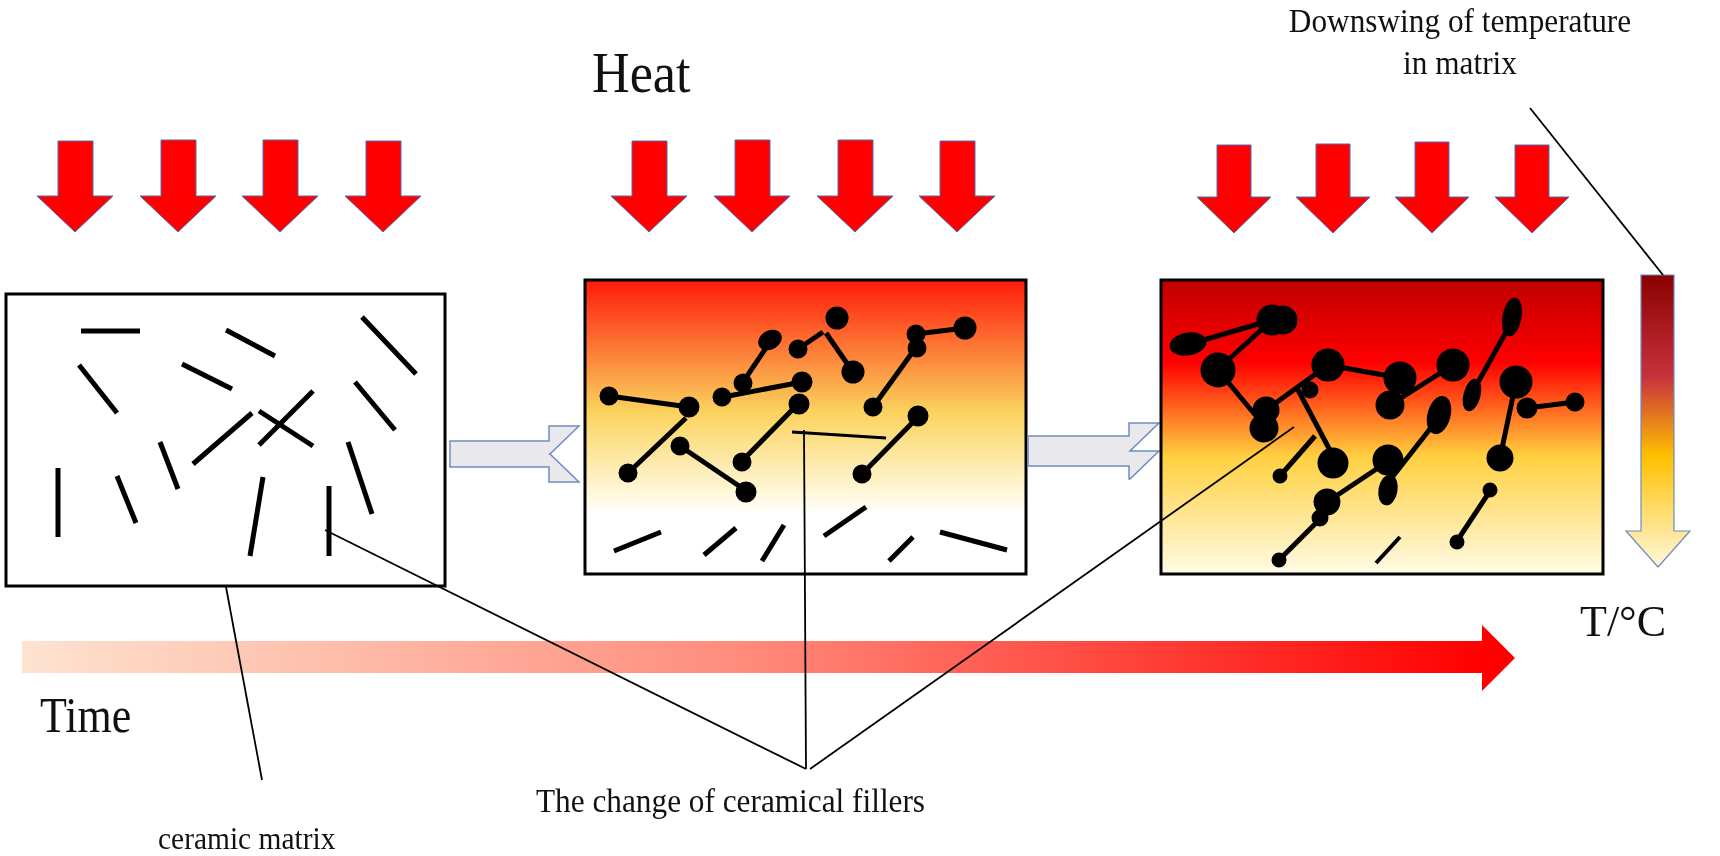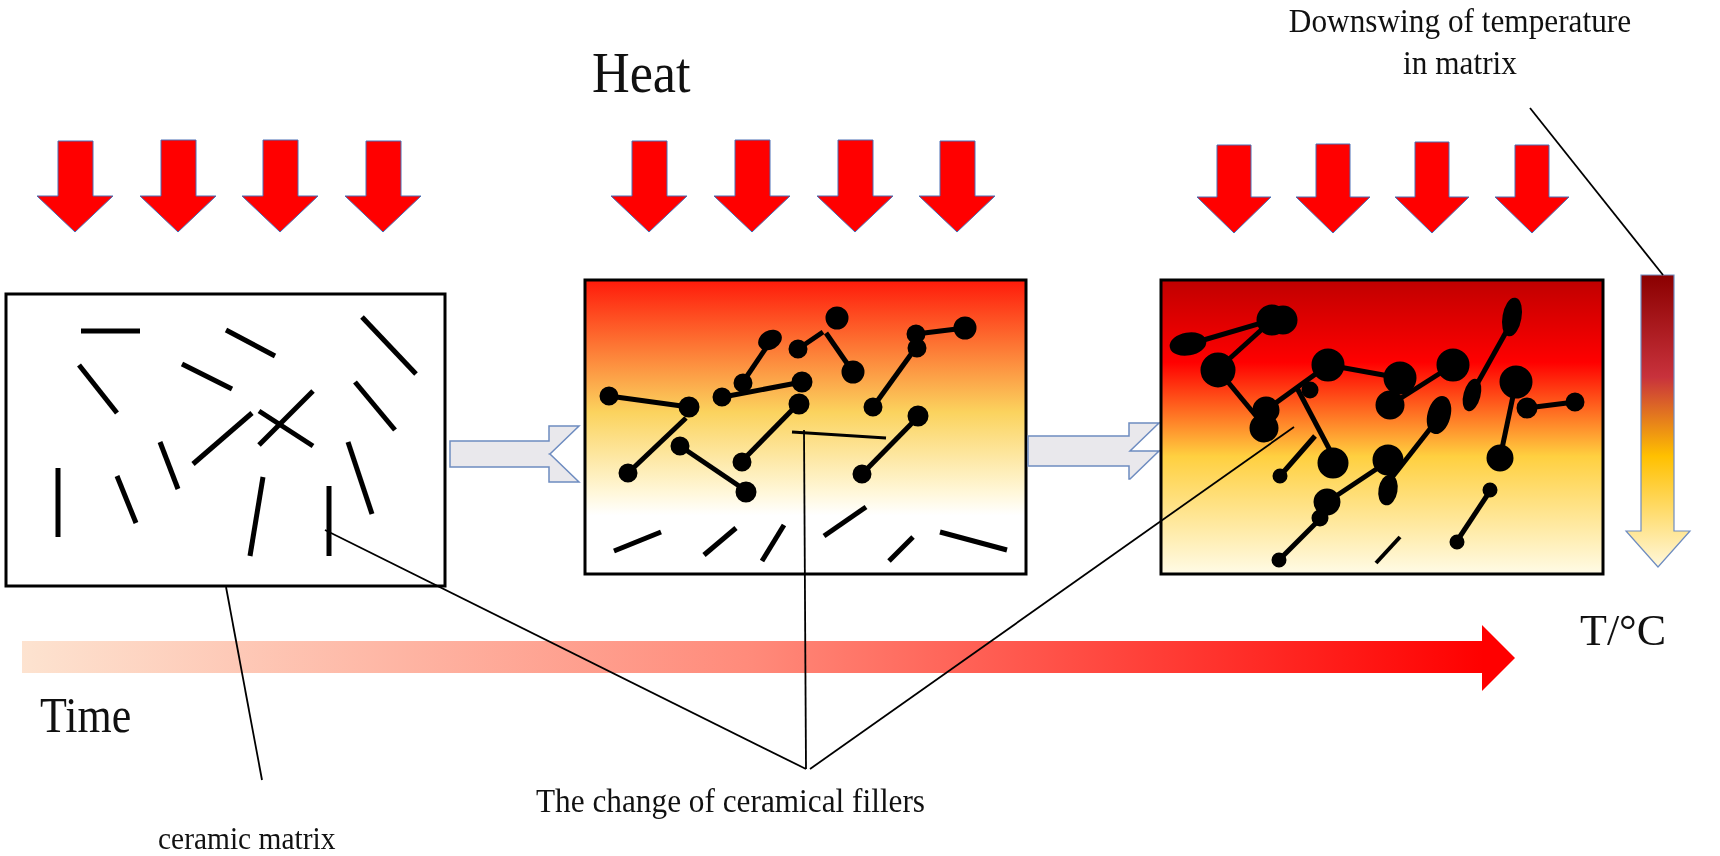--- a/index.html
+++ b/index.html
@@ -3,21 +3,21 @@
 <meta charset="utf-8">
 <style>
   html, body { margin: 0; padding: 0; background: #ffffff; }
   body { width: 1720px; height: 856px; position: relative; overflow: hidden;
          font-family: "Liberation Serif", "DejaVu Serif", serif; color: #000; }
   #diagram { position: absolute; left: 0; top: 0; width: 1720px; height: 856px; }
   .lbl { position: absolute; white-space: nowrap; font-family: "Liberation Serif", "DejaVu Serif", serif; color: #111; }
   .heat-label { left: 592px; top: 44px; font-size: 58px; line-height: 1; transform: scaleX(0.9); transform-origin: left top; }
   .down-label { left: 1215px; top: 0px; font-size: 34px; line-height: 42px; text-align: center; width: 490px; transform: scaleX(0.92); transform-origin: center top; }
   .time-label { left: 40px; top: 690px; font-size: 50px; line-height: 1; transform: scaleX(0.88); transform-origin: left top; }
-  .tc-label { left: 1580px; top: 600px; font-size: 44px; line-height: 1; margin-top: 9px; }
+  .tc-label { left: 1580px; top: 600px; font-size: 44px; line-height: 1; }
   .fillers-label { left: 536px; top: 784px; font-size: 34px; line-height: 1; transform: scaleX(0.92); transform-origin: left top; }
   .matrix-label { left: 158px; top: 822px; font-size: 32px; line-height: 1; transform: scaleX(0.92); transform-origin: left top; }
 </style>
 </head>
 <body>
 
 <svg id="diagram" viewBox="0 0 1720 856" xmlns="http://www.w3.org/2000/svg">
   <defs>
     <linearGradient id="g-stage2" x1="0" y1="0" x2="0" y2="1">
       <stop offset="0" stop-color="#ff1a0a"></stop>

